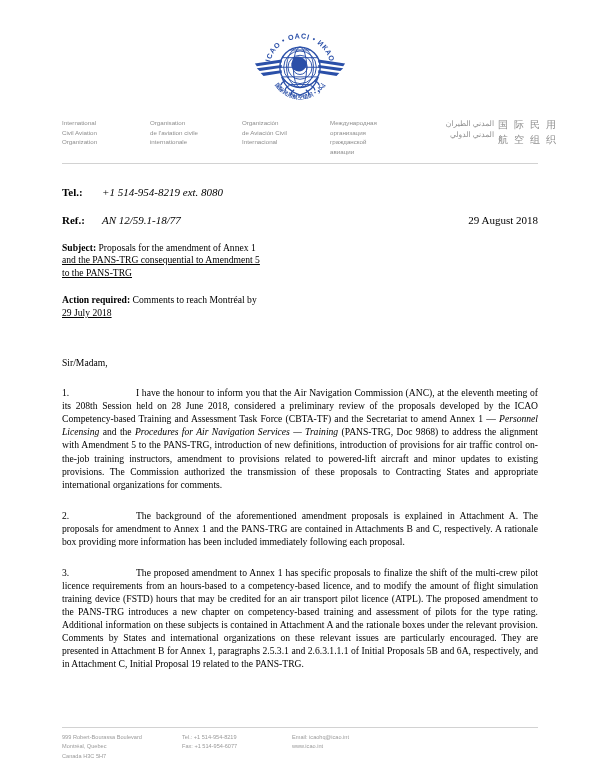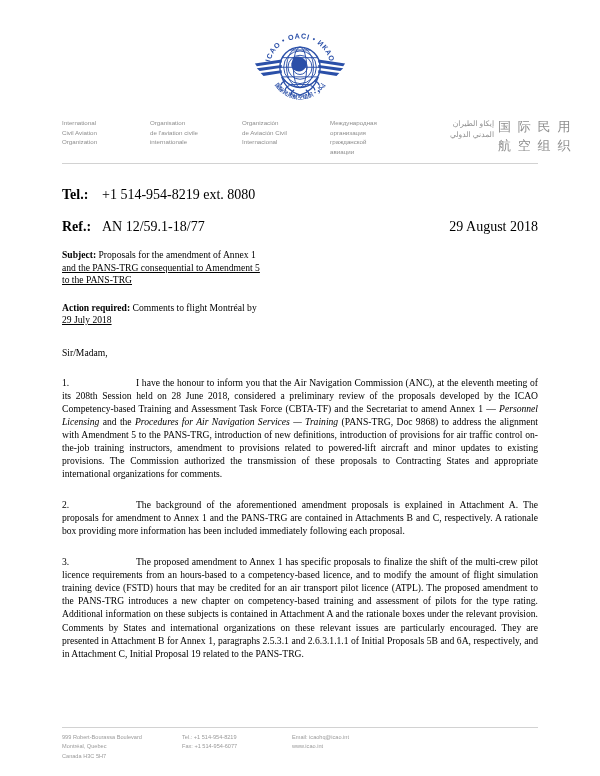--- a/index.html
+++ b/index.html
@@ -55,71 +55,71 @@
   .lang-ar {
     width: 78px;
     text-align: right;
     direction: rtl;
     font-size: 7.6px;
     line-height: 1.5;
     padding-right: 4px;
   }
   .lang-zh {
     width: 58px;
-    font-size: 13px;
+    font-size: 10px;
     line-height: 1.45;
     letter-spacing: 1.6px;
     white-space: nowrap;
     text-align: right;
   }
   .lang-line { display: block; }
 
   .rule {
     margin-top: 7px;
     border: 0;
     border-top: 1px solid #d2d2d2;
     height: 0;
   }
 
   
   .meta {
     margin-top: 22px;
-    font-size: 14px;
+    font-size: 11px;
     line-height: 1.25;
   }
   .meta-row {
     display: flex;
     align-items: baseline;
     margin-bottom: 14px;
   }
   .meta-label {
     width: 40px;
     flex: 0 0 40px;
     font-weight: bold;
   }
-  .meta-value { flex: 1 1 auto; }
+  .meta-value { flex: 1 1 auto; font-style: italic; }
   .meta-date {
     flex: 0 0 auto;
     text-align: right;
   }
 
   
   .block {
     margin-top: 12px;
     font-size: 9.6px;
     line-height: 1.3;
   }
   .block .lead { font-weight: bold; }
   .block-line { display: block; text-decoration: underline; }
 
   .action { margin-top: 15px; }
 
   
   .salutation {
-    margin-top: 20px;
+    margin-top: 38px;
     font-size: 9.6px;
   }
   .para {
     margin-top: 18px;
     font-size: 9.6px;
     line-height: 1.36;
     text-align: justify;
     text-justify: inter-word;
     position: relative;
     padding-left: 0;
@@ -224,21 +224,21 @@
       <span class="lang-line">de Aviación Civil</span>
       <span class="lang-line">Internacional</span>
     </div>
     <div class="lang-col lang-ru">
       <span class="lang-line">Международная</span>
       <span class="lang-line">организация</span>
       <span class="lang-line">гражданской</span>
       <span class="lang-line">авиации</span>
     </div>
     <div class="lang-col lang-ar">
-      <span class="lang-line">إيكاو الطيران</span>
+      <span class="lang-line">المدني الطيران</span>
       <span class="lang-line">المدني الدولي</span>
     </div>
     <div class="lang-col lang-zh">
       <span class="lang-line">国 际 民 用</span>
       <span class="lang-line">航 空 组 织</span>
     </div>
   </div>
 
   <hr class="rule">
 
@@ -254,21 +254,21 @@
     </div>
   </div>
 
   <div class="block">
     <span class="lead">Subject:</span><span> Proposals for the amendment of Annex 1</span>
     <span class="block-line">and the PANS-TRG consequential to Amendment 5</span>
     <span class="block-line">to the PANS-TRG</span>
   </div>
 
   <div class="block action">
-    <span class="lead">Action required:</span><span> Comments to flight Montréal by</span>
+    <span class="lead">Action required:</span><span> Comments to reach Montréal by</span>
     <span class="block-line">29 July 2018</span>
   </div>
 
   <div class="salutation">Sir/Madam,</div>
 
   <div id="body-paragraphs">
       <div class="para"><span class="para-num">1.</span><span>I have the honour to inform you that the Air Navigation Commission (ANC), at the eleventh meeting of its 208th Session held on 28 June 2018, considered a preliminary review of the proposals developed by the ICAO Competency-based Training and Assessment Task Force (CBTA-TF) and the Secretariat to amend Annex 1 — </span><span class="it">Personnel Licensing</span><span> and the </span><span class="it">Procedures for Air Navigation Services — Training</span><span> (PANS-TRG, Doc 9868) to address the alignment with Amendment 5 to the PANS-TRG, introduction of new definitions, introduction of provisions for air traffic control on-the-job training instructors, amendment to provisions related to powered-lift aircraft and minor updates to existing provisions. The Commission authorized the transmission of these proposals to Contracting States and appropriate international organizations for comments.</span></div>
       <div class="para"><span class="para-num">2.</span><span>The background of the aforementioned amendment proposals is explained in Attachment A. The proposals for amendment to Annex 1 and the PANS-TRG are contained in Attachments B and C, respectively. A rationale box providing more information has been included immediately following each proposal.</span></div>
       <div class="para"><span class="para-num">3.</span><span>The proposed amendment to Annex 1 has specific proposals to finalize the shift of the multi-crew pilot licence requirements from an hours-based to a competency-based licence, and to modify the amount of flight simulation training device (FSTD) hours that may be credited for an air transport pilot licence (ATPL). The proposed amendment to the PANS-TRG introduces a new chapter on competency-based training and assessment of pilots for the type rating. Additional information on these subjects is contained in Attachment A and the rationale boxes under the relevant provision. Comments by States and international organizations on these relevant issues are particularly encouraged. They are presented in Attachment B for Annex 1, paragraphs 2.5.3.1 and 2.6.3.1.1.1 of Initial Proposals 5B and 6A, respectively, and in Attachment C, Initial Proposal 19 related to the PANS-TRG.</span></div>
     </div>

